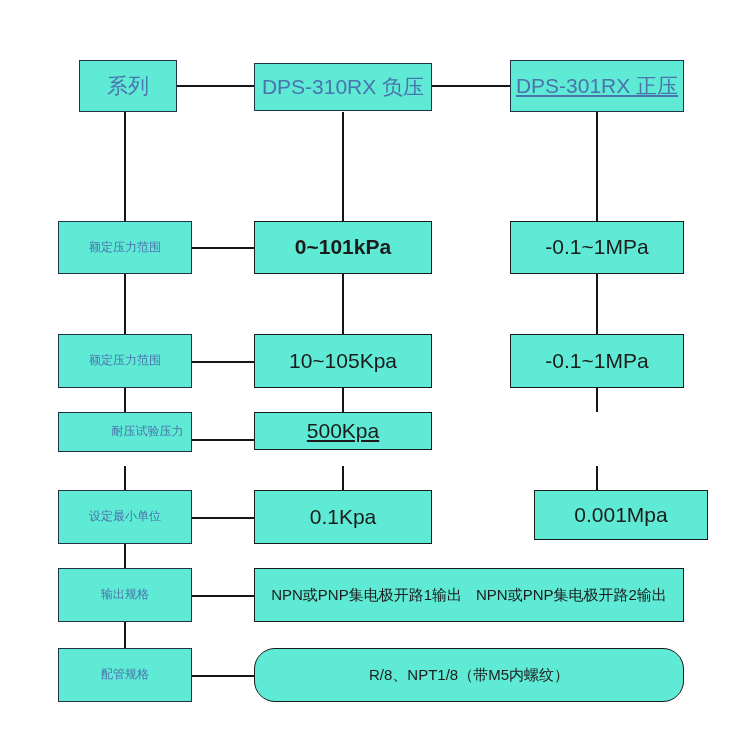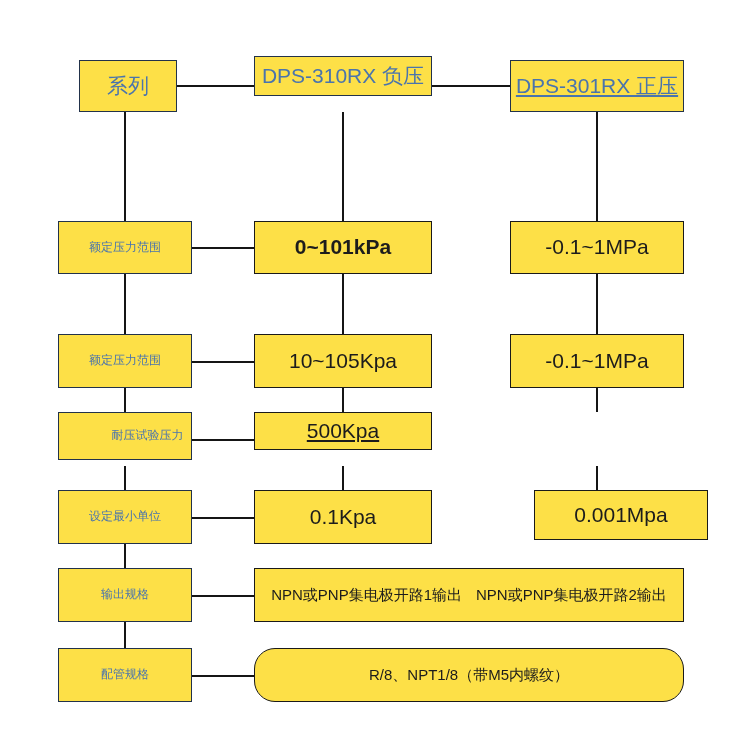--- a/index.html
+++ b/index.html
@@ -9,21 +9,21 @@
     background:#ffffff;
     font-family:"Liberation Sans","DejaVu Sans",sans-serif;
     overflow:hidden;
   }
   #stage{position:relative;width:750px;height:750px;}
 
   .box{
     position:absolute;
     box-sizing:border-box;
     border:1.6px solid #1a1a1a;
-    background:#fde047;
+    background:#5eead4;
     display:flex;
     align-items:center;
     justify-content:center;
     text-align:right;
     line-height:1.15;
     z-index:3;
     white-space:nowrap;
   }
   
   .box.label{
@@ -82,21 +82,21 @@
   <div class="ln h" style="left:192px;top:361px;width:62px;"></div>
   <div class="ln h" style="left:192px;top:439px;width:62px;"></div>
   <div class="ln h" style="left:192px;top:517px;width:62px;"></div>
   <div class="ln h" style="left:192px;top:595px;width:62px;"></div>
   <div class="ln h" style="left:192px;top:675px;width:62px;"></div>
 
   <div class="box head" style="left:79px;top:60px;width:98px;height:52px;">
     <span>系列</span>
   </div>
 
-  <div class="box head" style="left:254px;top:56px;width:178px;height:40px;">
+  <div class="box head" style="left:254px;top:63px;width:178px;height:48px;">
     <span>DPS-310RX 负压</span>
   </div>
 
   <div class="box head" style="left:510px;top:60px;width:174px;height:52px;text-decoration:underline;">
     <span>DPS-301RX 正压</span>
   </div>
 
   <div class="box label" style="left:58px;top:221px;width:134px;height:53px;">
     <span>额定压力范围</span>
   </div>
@@ -110,21 +110,21 @@
   <div class="box label" style="left:58px;top:334px;width:134px;height:54px;">
     <span>额定压力范围</span>
   </div>
   <div class="box val" style="left:254px;top:334px;width:178px;height:54px;">
     <span>10~105Kpa</span>
   </div>
   <div class="box val" style="left:510px;top:334px;width:174px;height:54px;">
     <span>-0.1~1MPa</span>
   </div>
 
-  <div class="box label" style="left:58px;top:412px;width:134px;height:48px;padding-left:45px;">
+  <div class="box label" style="left:58px;top:412px;width:134px;height:40px;padding-left:45px;">
     <span>耐压试验压力</span>
   </div>
   <div class="box val" style="left:254px;top:412px;width:178px;height:38px;text-decoration:underline;">
     <span>500Kpa</span>
   </div>
 
   <div class="box label" style="left:58px;top:490px;width:134px;height:54px;">
     <span>设定最小单位</span>
   </div>
   <div class="box val" style="left:254px;top:490px;width:178px;height:54px;">

